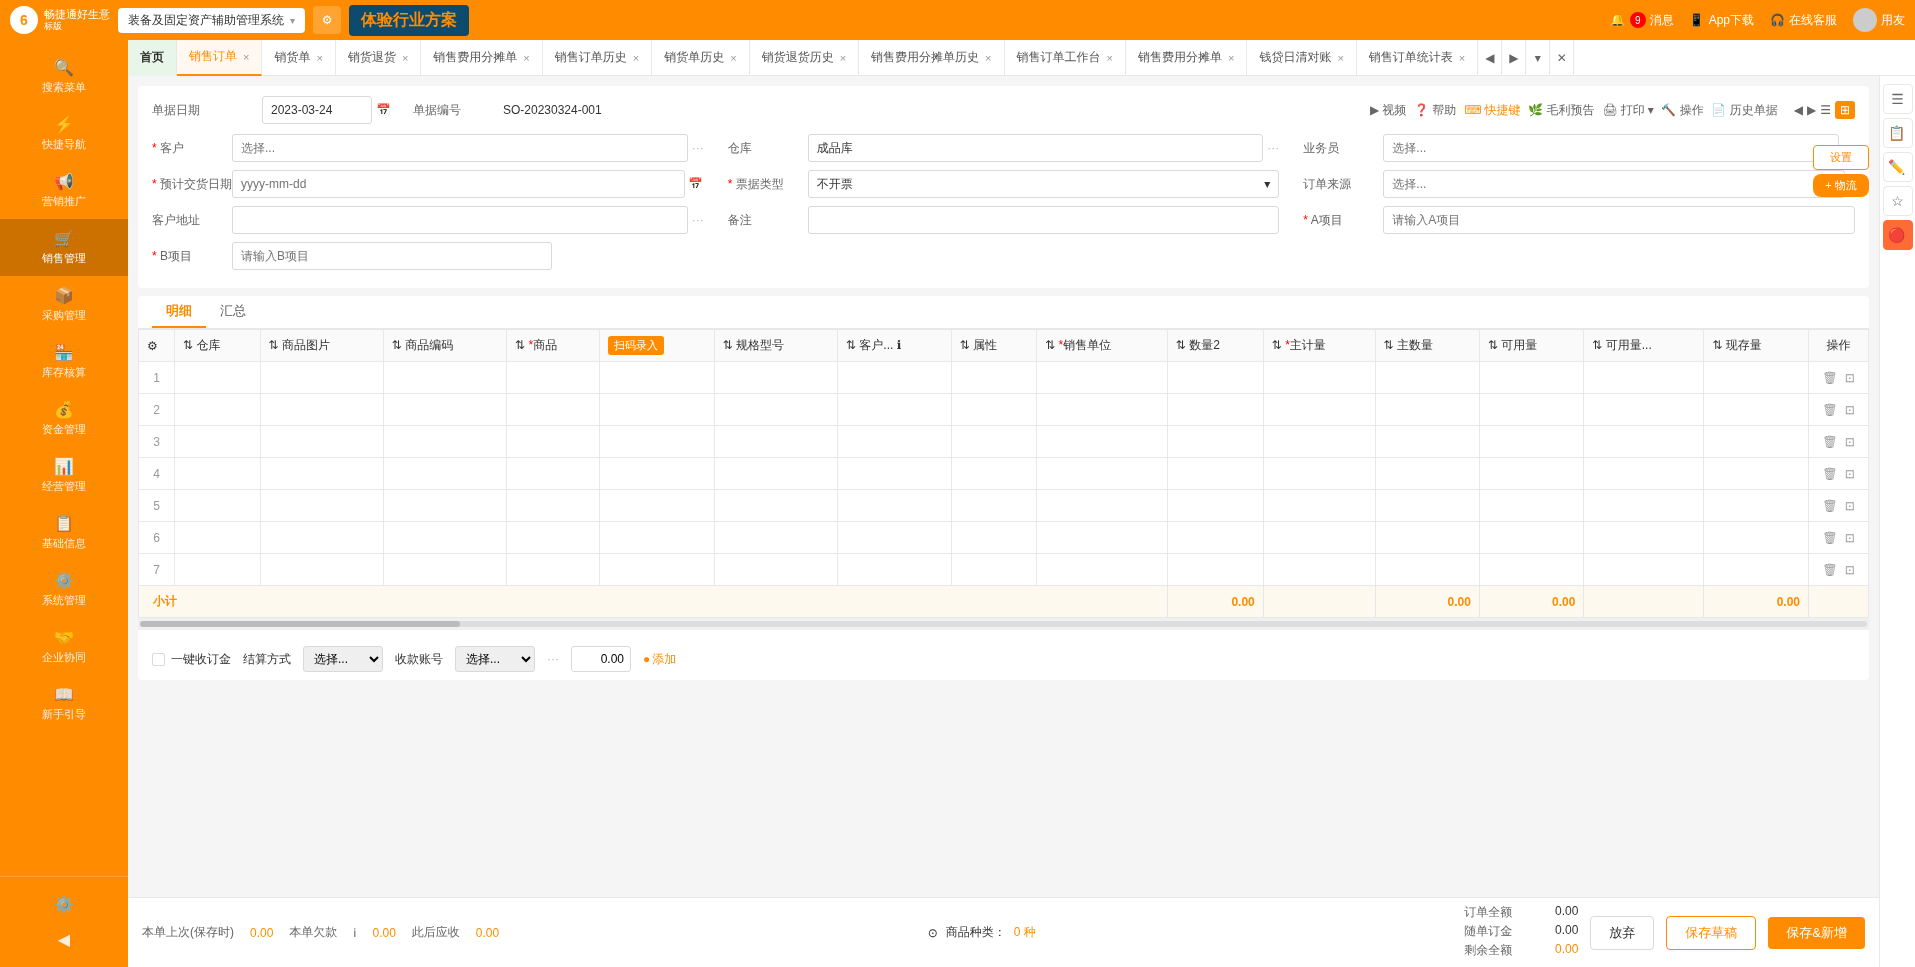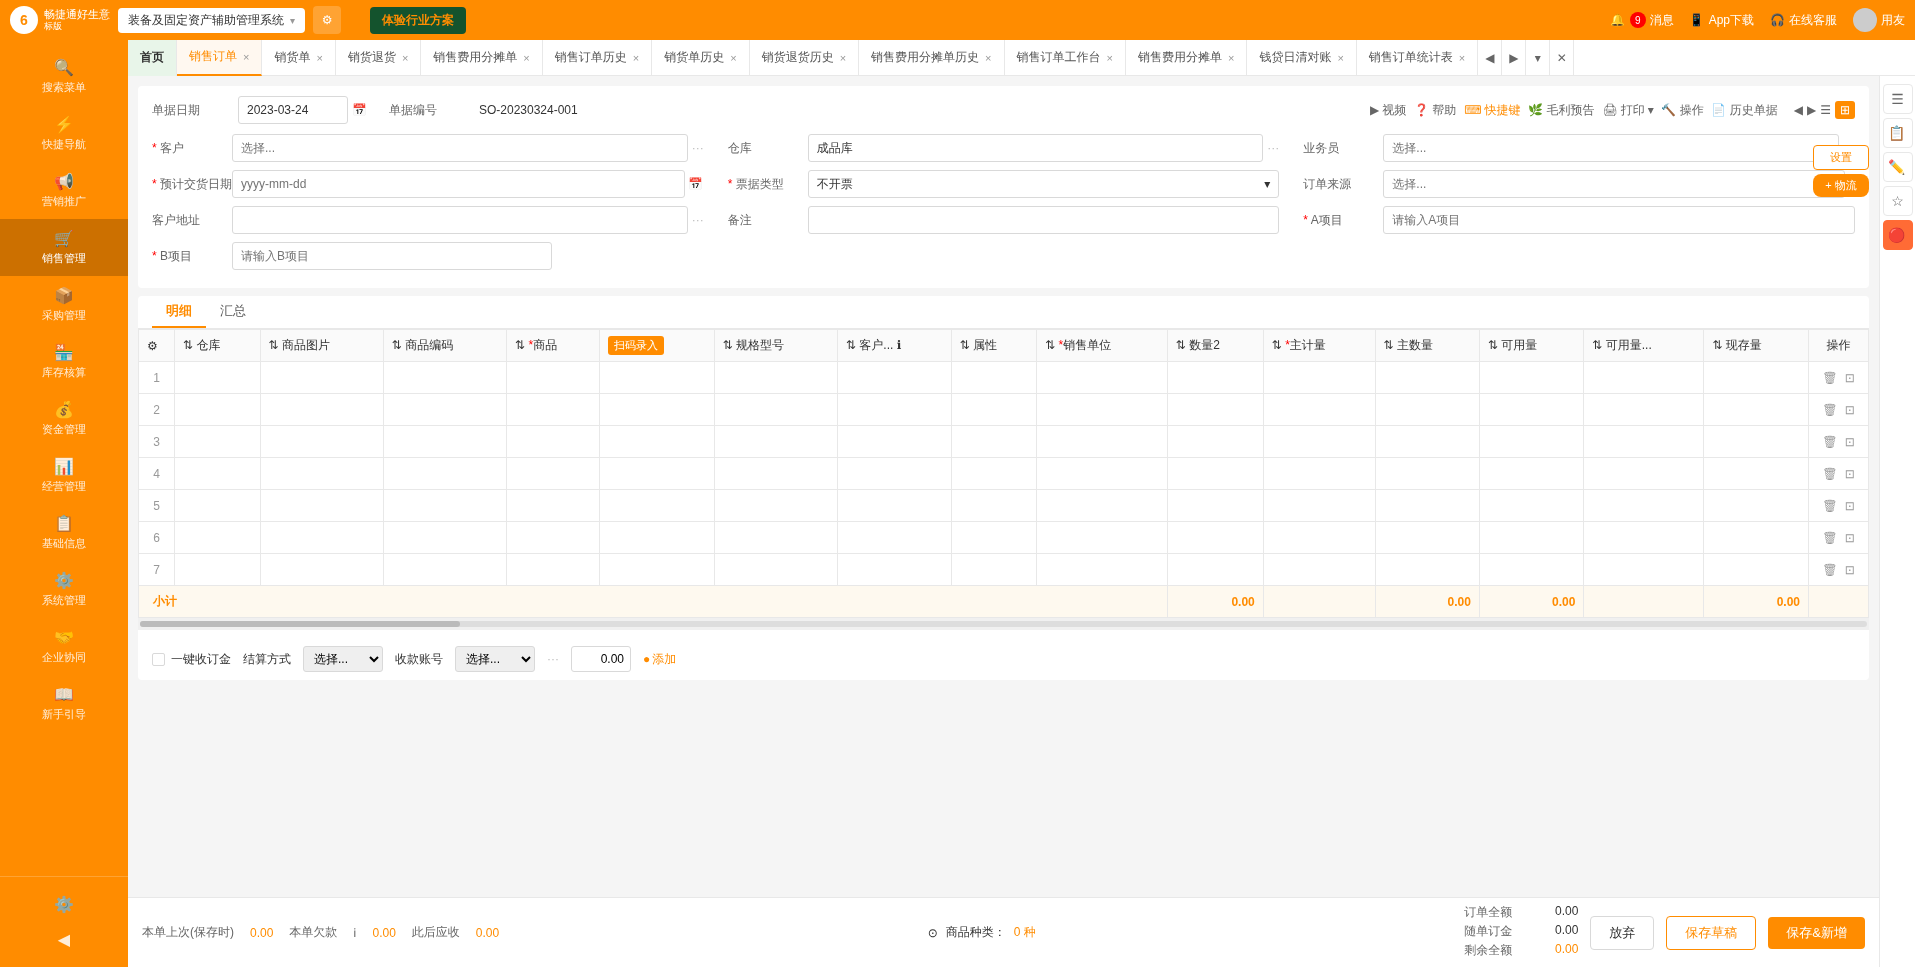--- a/index.html
+++ b/index.html
@@ -17,21 +17,21 @@
     
     .top-bar-left { display: flex; align-items: center; gap: 8px; }
     .logo-area { display: flex; align-items: center; gap: 6px; }
     .logo-icon { width: 28px; height: 28px; background: #fff; border-radius: 50%; display: flex; align-items: center; justify-content: center; }
     .logo-icon span { color: #ff8c00; font-weight: bold; font-size: 14px; }
     .logo-text { color: #fff; font-size: 11px; line-height: 1.3; }
     .system-name { background: #fff; border-radius: 4px; padding: 4px 10px; display: flex; align-items: center; gap: 6px; cursor: pointer; }
     .system-name span { font-size: 12px; color: #333; }
     .system-name .dropdown-icon { color: #999; font-size: 10px; }
     .settings-btn { width: 28px; height: 28px; background: rgba(255,255,255,0.2); border-radius: 4px; display: flex; align-items: center; justify-content: center; cursor: pointer; color: #fff; }
-    .solution-btn { background: #14532d; border: none; border-radius: 4px; padding: 5px 12px; color: #ff8c00; font-size: 12px; cursor: pointer; font-weight: bold; margin-left: 21px; }
+    .solution-btn { background: #0c4a6e; border: none; border-radius: 4px; padding: 5px 12px; color: #ff8c00; font-size: 16px; cursor: pointer; font-weight: bold; }
     .top-bar-right { display: flex; align-items: center; gap: 16px; color: #fff; font-size: 12px; }
     .top-bar-right .icon-item { display: flex; align-items: center; gap: 4px; cursor: pointer; }
     .badge { background: #f00; color: #fff; border-radius: 50%; width: 16px; height: 16px; display: flex; align-items: center; justify-content: center; font-size: 10px; }
     .avatar { width: 24px; height: 24px; background: #ccc; border-radius: 50%; }
 
     
     .sidebar-top { padding: 8px 0; }
     .sidebar-item { display: flex; flex-direction: column; align-items: center; padding: 10px 4px; cursor: pointer; color: rgba(255,255,255,0.85); font-size: 11px; gap: 3px; transition: background 0.2s; }
     .sidebar-item.active { background: rgba(0,0,0,0.2); color: #fff; }
     .sidebar-item .s-icon { font-size: 16px; }
@@ -286,21 +286,21 @@
         <div style="flex:1; overflow-y:auto; display:flex; flex-direction:column;">
 
           <div class="main-content">
 
             <div class="form-card">
 
               <div class="form-toolbar">
                 <div class="form-toolbar-left">
                   <div class="info-row">
                     <span class="form-label">单据日期</span>
-                    <div style="position:relative; display:flex; align-items:center;">
+                    <div style="position:relative; display:flex; align-items:center;margin-left:24px;">
                       <input class="form-input" style="width: 110px;" value="2023-03-24" readonly="">
                       <span style="margin-left:4px; color:#bbb; cursor:pointer;">📅</span>
                     </div>
                     <span class="form-label" style="margin-left:16px;">单据编号</span>
                     <span style="margin-left:4px; color:#333;">SO-20230324-001</span>
                   </div>
                 </div>
                 <div class="form-toolbar-right">
                   <div class="toolbar-btn">
                     <span>▶</span>

